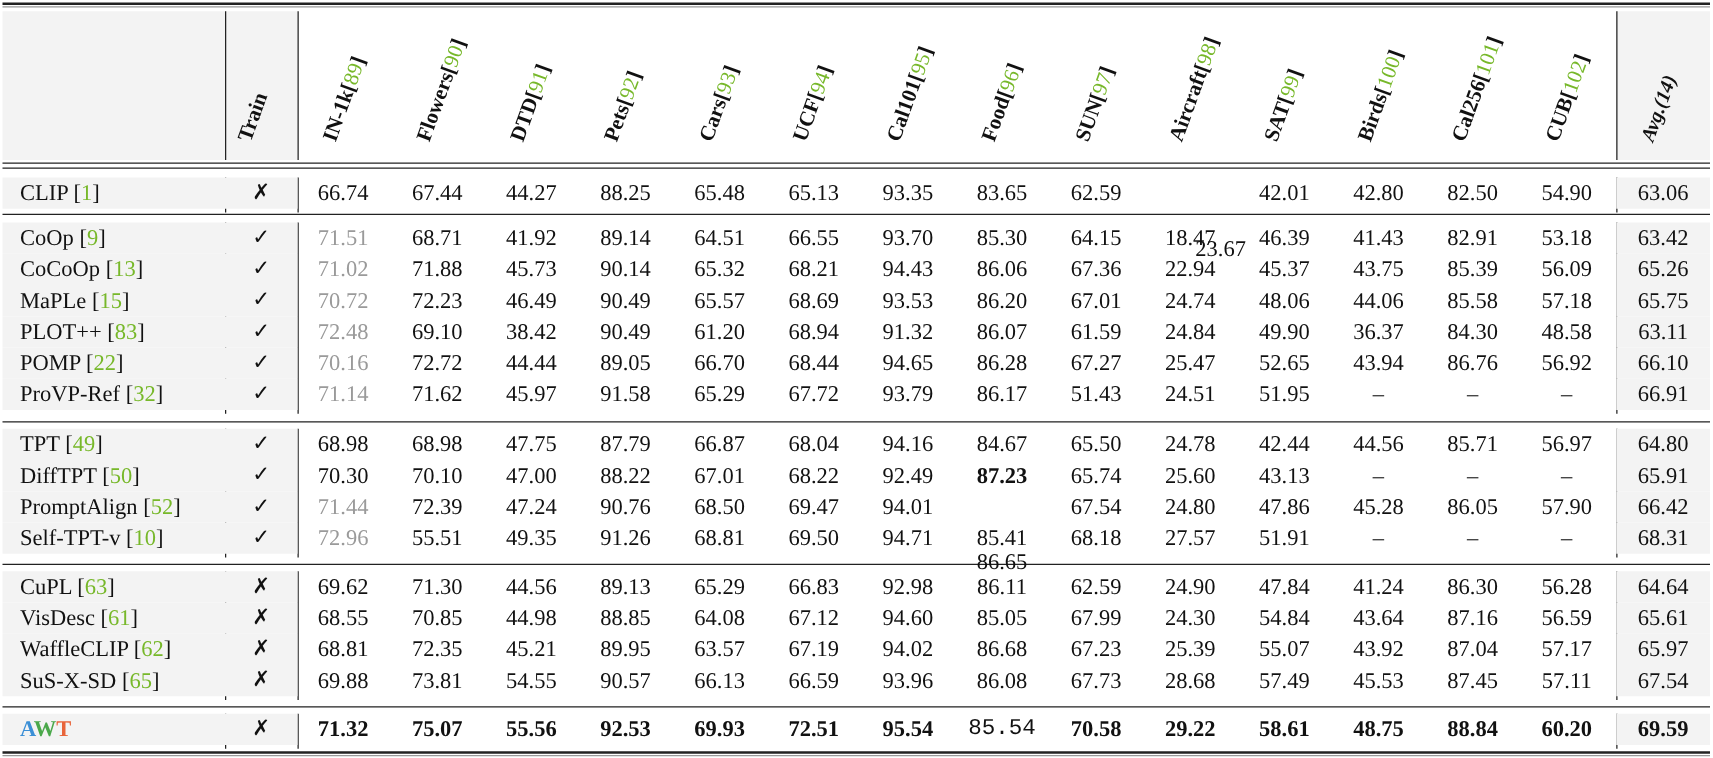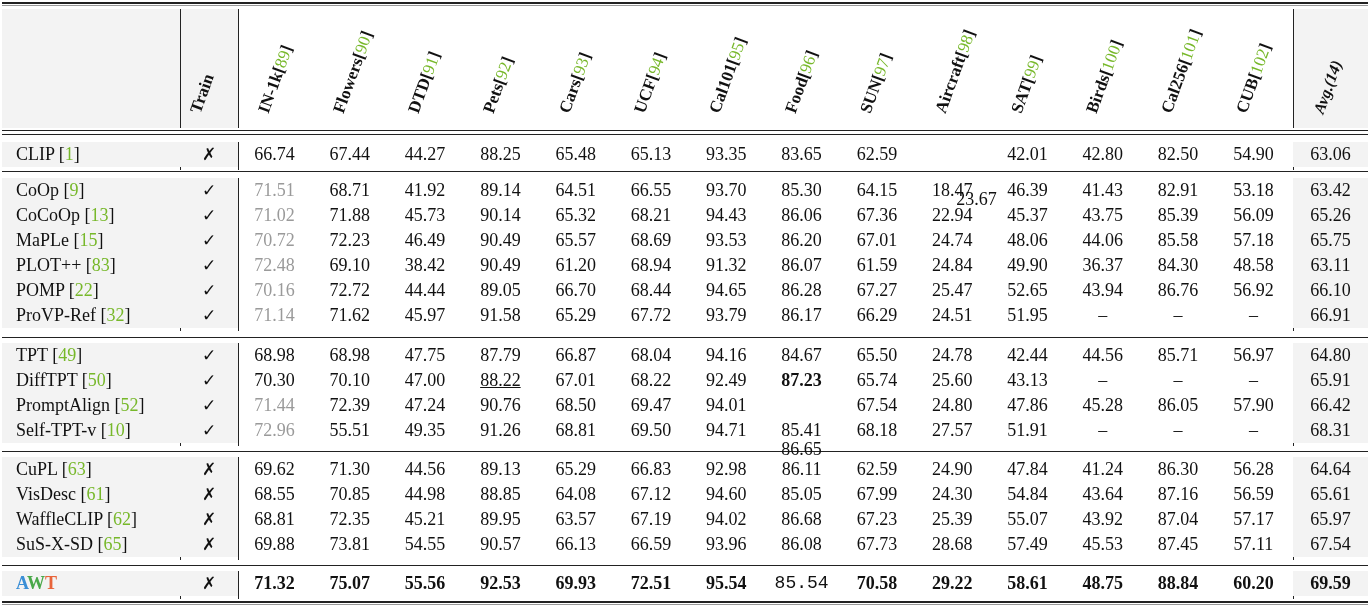--- a/index.html
+++ b/index.html
@@ -246,21 +246,21 @@
         <span class="method"><span>ProVP-Ref</span> [<span class="ref">32</span>]</span>
         <span class="train">✓</span>
         <span class="cell grey" style="left: 238px;">71.14</span>
         <span class="cell" style="left: 313.3px;">71.62</span>
         <span class="cell" style="left: 388.6px;">45.97</span>
         <span class="cell" style="left: 463.9px;">91.58</span>
         <span class="cell" style="left: 539.2px;">65.29</span>
         <span class="cell" style="left: 614.5px;">67.72</span>
         <span class="cell" style="left: 689.8px;">93.79</span>
         <span class="cell" style="left: 765.1px;">86.17</span>
-        <span class="cell" style="left: 840.4px;">66.29</span>
+        <span class="cell" style="left: 840.4px;">51.43</span>
         <span class="cell" style="left: 915.7px;">24.51</span>
         <span class="cell" style="left: 991px;">51.95</span>
         <span class="cell" style="left: 1066.3px;">–</span>
         <span class="cell" style="left: 1141.6px;">–</span>
         <span class="cell" style="left: 1216.9px;">–</span>
         <span class="avgcell">66.91</span>
       </div>
       <div class="vline" style="left: 180px; top: 343px; height: 103px;"></div>
       <div class="vline" style="left: 238px; top: 343px; height: 103px;"></div>
       <div class="vline" style="left: 1293px; top: 343px; height: 103px;"></div>
@@ -286,21 +286,21 @@
         <span class="avgcell">64.80</span>
       </div>
       <div class="row" style="top: 368px;">
         <div class="shade-m"></div>
         <div class="shade-a"></div>
         <span class="method"><span>DiffTPT</span> [<span class="ref">50</span>]</span>
         <span class="train">✓</span>
         <span class="cell" style="left: 238px;">70.30</span>
         <span class="cell" style="left: 313.3px;">70.10</span>
         <span class="cell" style="left: 388.6px;">47.00</span>
-        <span class="cell" style="left: 463.9px; text-decoration: underline;">88.22</span>
+        <span class="cell" style="left: 463.9px;">88.22</span>
         <span class="cell" style="left: 539.2px;">67.01</span>
         <span class="cell" style="left: 614.5px;">68.22</span>
         <span class="cell" style="left: 689.8px;">92.49</span>
         <span class="cell bold" style="left: 765.1px;">87.23</span>
         <span class="cell" style="left: 840.4px;">65.74</span>
         <span class="cell" style="left: 915.7px;">25.60</span>
         <span class="cell" style="left: 991px;">43.13</span>
         <span class="cell" style="left: 1066.3px;">–</span>
         <span class="cell" style="left: 1141.6px;">–</span>
         <span class="cell" style="left: 1216.9px;">–</span>

